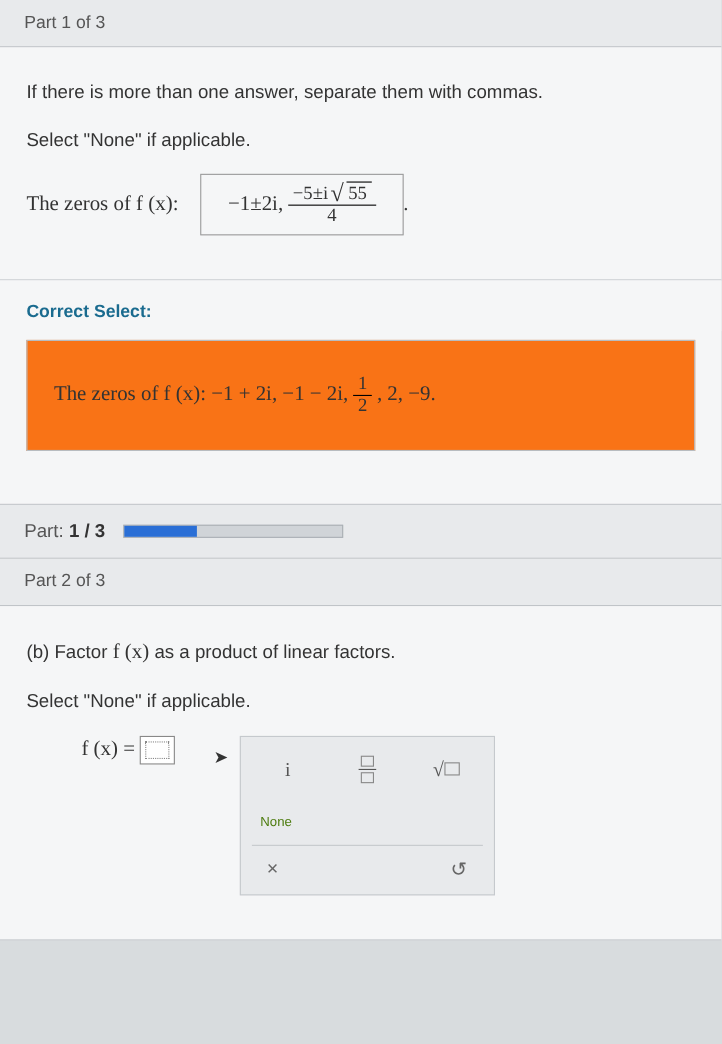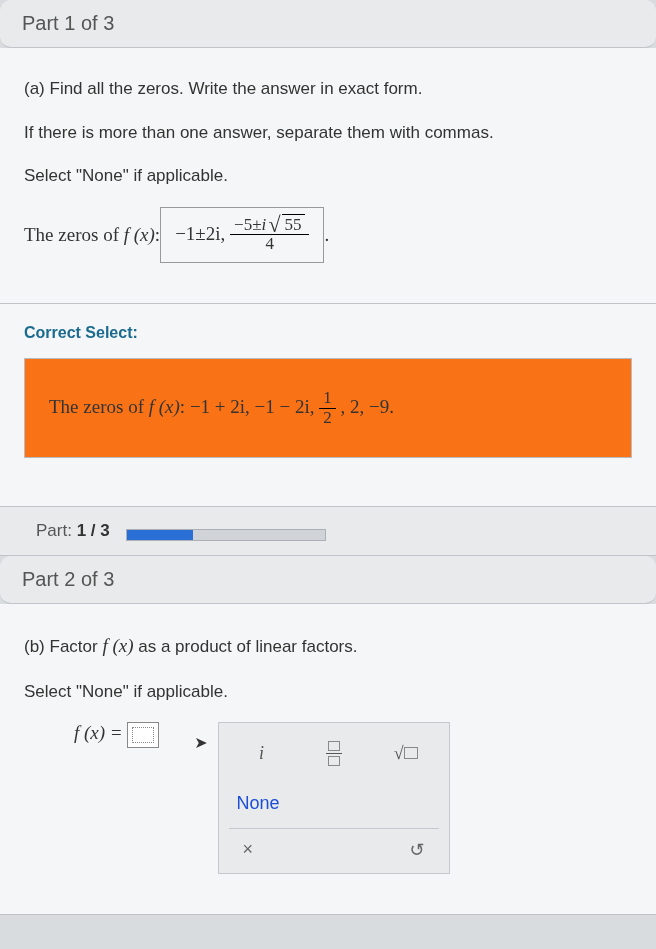--- a/index.html
+++ b/index.html
@@ -9,78 +9,77 @@
       width: 656px;
       height: 949px;
       color: #333;
       font-size: 17px;
     }
     .part-header {
       background: #e8eaec;
       padding: 12px 22px;
       border-bottom: 1px solid #c0c4c8;
       color: #555;
-      font-size: 20px;
-      border-radius: 11px;
+      font-size: 16px;
     }
     .content-block {
       background: #f5f6f7;
       padding: 28px 24px 40px 24px;
       border-bottom: 1px solid #c0c4c8;
     }
     .content-block p {
       margin-bottom: 18px;
       line-height: 1.5;
       color: #333;
     }
     .answer-box {
       display: inline-block;
       border: 1px solid #999;
-      padding: 8px 14px;
+      padding: 8px 24px;
       vertical-align: middle;
-      margin-left: 0;
+      margin-left: 20px;
     }
     .correct-answer-label {
       background: #f5f6f7;
       padding: 20px 24px 8px 24px;
       color: #1a6b8f;
       font-weight: bold;
       font-size: 16px;
     }
     .correct-answer-box {
       background: #f97316;
       border: 1px solid #b8bcc0;
       margin: 8px 24px 28px 24px;
       padding: 30px 24px;
       font-size: 17px;
     }
     .f5-bg { background: #f5f6f7; padding-bottom: 20px; border-bottom: 1px solid #c0c4c8; }
     .progress-section {
       background: #e8eaec;
-      padding: 14px 36px;
+      padding: 14px 22px;
       border-bottom: 1px solid #c0c4c8;
       display: flex;
-      align-items: flex-end;
+      align-items: center;
       gap: 16px;
       color: #555;
     }
     .progress-section b { color: #333; }
     .progress-bar {
       width: 200px;
       height: 12px;
       background: #d0d4d8;
       border: 1px solid #aab0b5;
       position: relative;
     }
     .progress-fill {
       height: 100%;
       width: 33.3%;
       background: #2a6fd6;
     }
-    .fx { font-style: italic; font-family: 'Times New Roman', serif; }
+    .fx { font-family: 'Times New Roman', serif; }
     .math { font-family: 'Times New Roman', serif; font-size: 19px; }
     .frac {
       display: inline-block;
       text-align: center;
       vertical-align: middle;
       font-size: 17px;
       line-height: 1.1;
     }
     .frac .num { display: block; border-bottom: 1px solid #000; padding: 0 4px; }
     .frac .den { display: block; padding: 0 4px; }
@@ -142,22 +141,22 @@
       height: 32px;
       display: flex;
       align-items: center;
       justify-content: center;
       font-family: 'Times New Roman', serif;
       font-size: 18px;
       color: #555;
       cursor: pointer;
     }
     .palette-none {
-      color: #1d4ed8;
-      font-size: 18px;
+      color: #4d7c0f;
+      font-size: 12px;
       padding: 6px 0 14px 8px;
     }
     .palette-footer {
       display: flex;
       justify-content: space-between;
       padding: 10px 14px 2px 14px;
       border-top: 1px solid #c5c9cd;
     }
     .palette-footer span {
       font-size: 18px;
@@ -179,21 +178,20 @@
     .answer-line { display: flex; align-items: center; flex-wrap: nowrap; }
   </style>
 </head>
 <body>
 
 <div class="part-header">
   <span>Part 1 of 3</span>
 </div>
 
 <div class="content-block">
-  <p>(a) Find all the zeros. Write the answer in exact form.</p>
   <p>If there is more than one answer, separate them with commas.</p>
   <p>Select "None" if applicable.</p>
 
   <div class="answer-line">
     <span class="math">
       <span>The zeros of </span><span class="fx">f (x)</span><span>: </span>
     </span>
     <span class="answer-box math">
       <span> −1±2i, </span>
       <span class="frac">

